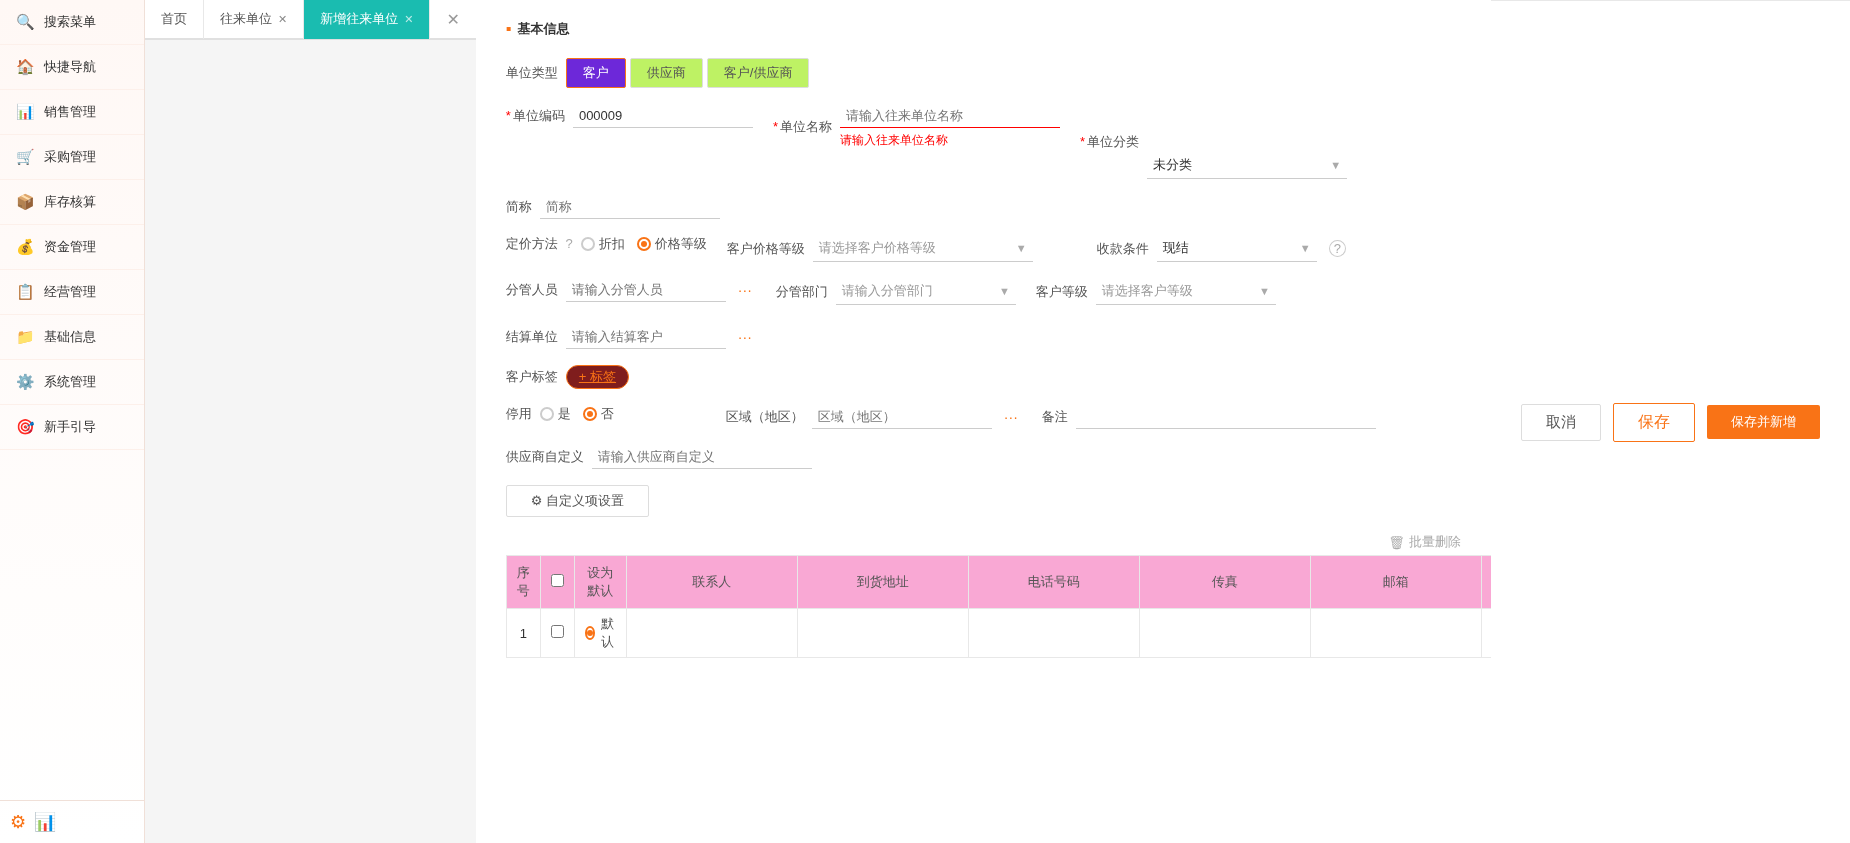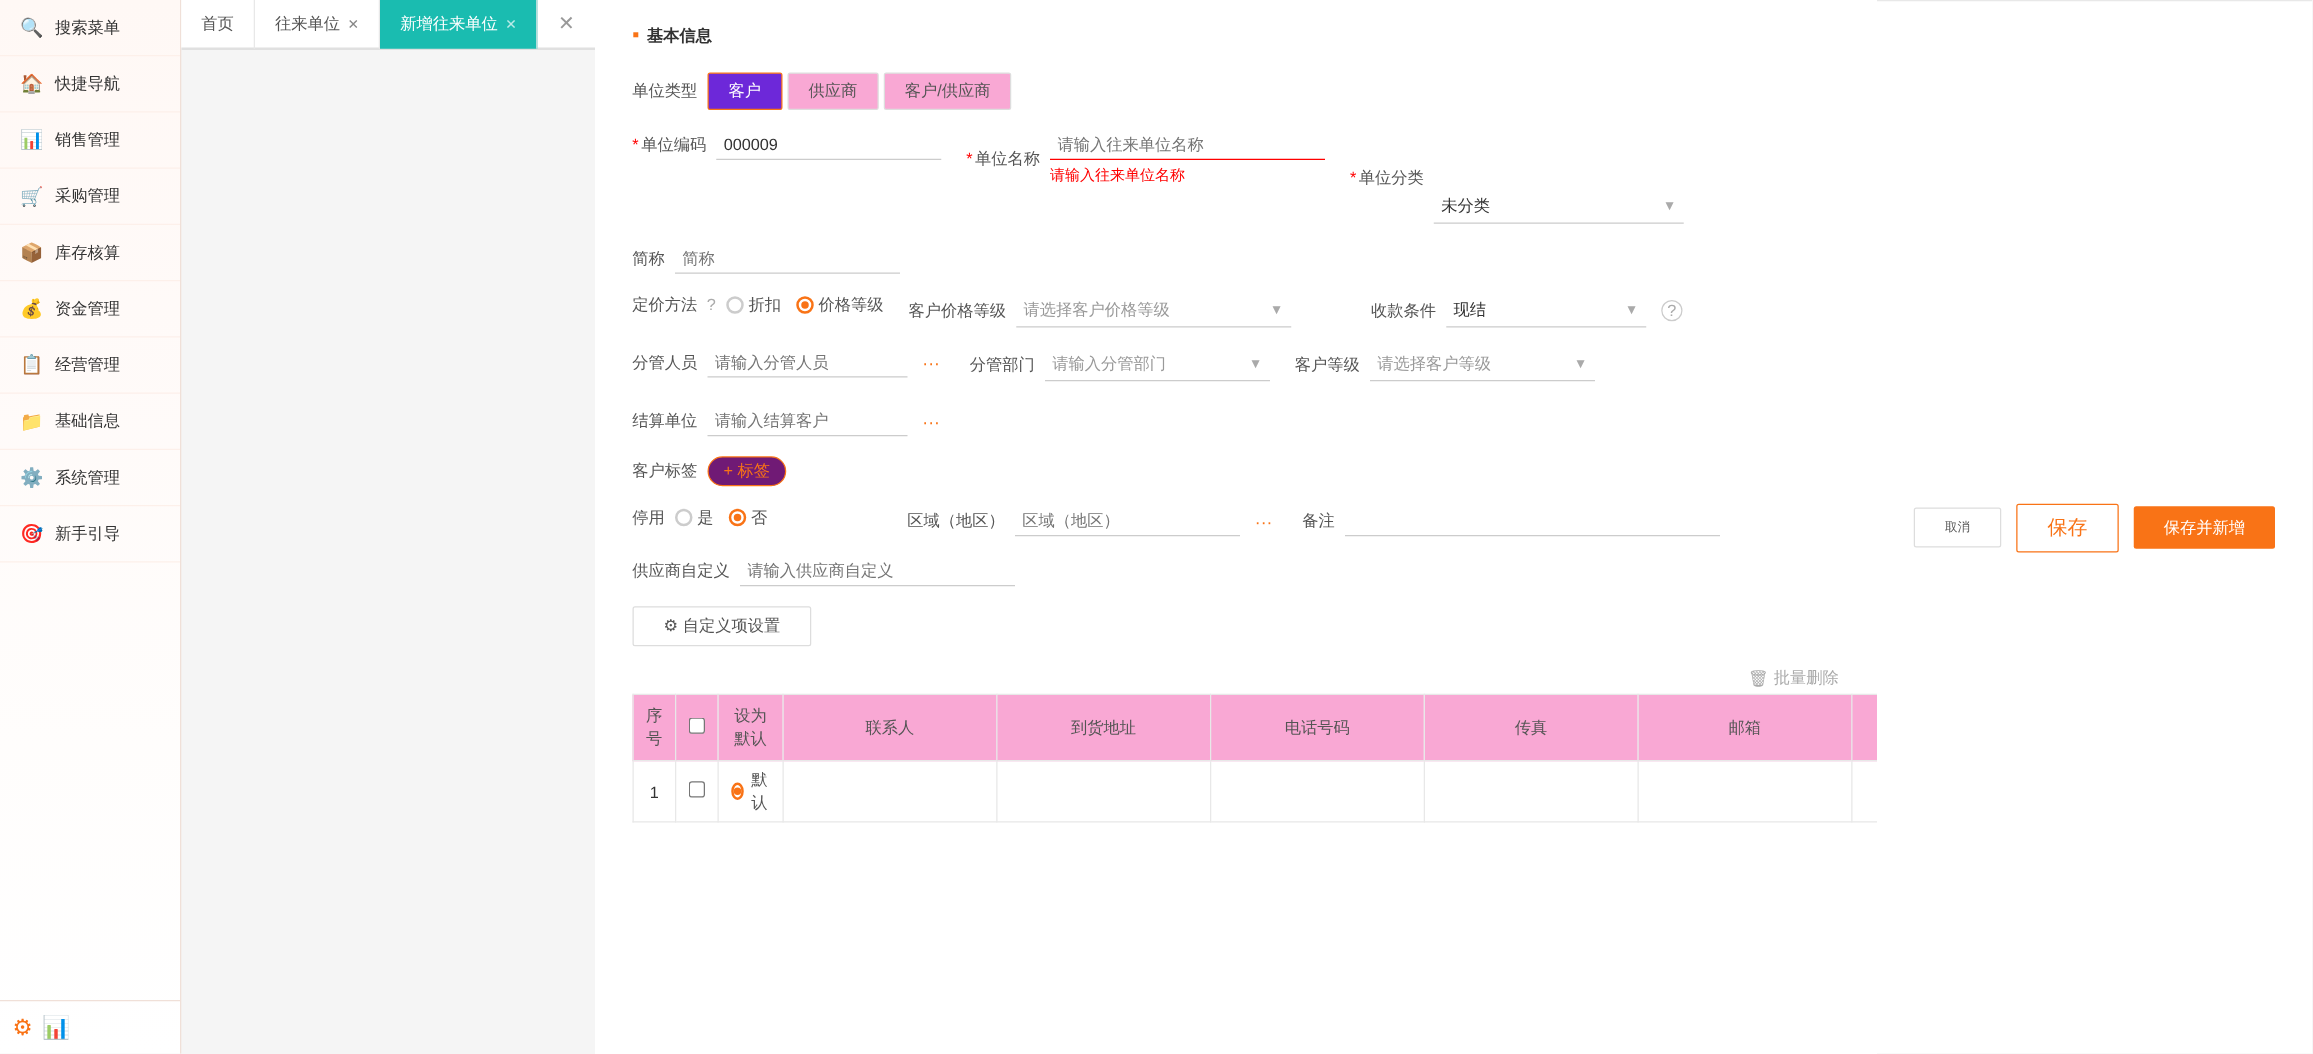--- a/index.html
+++ b/index.html
@@ -141,21 +141,21 @@
     .chevron { margin-left: auto; color: #aaa; font-size: 11px; }
 
     
     .btn-group { display: flex; gap: 4px; }
     .btn-type {
       padding: 5px 16px;
       border: 1px solid #ddd;
       cursor: pointer;
       font-size: 13px;
       border-radius: 2px;
-      background: #f9a8d4;
+      background: #bef264;
       color: #555;
     }
     .btn-type.active {
       background: #6d28d9;
       color: #fff;
       border-color: #f97316;
     }
 
     
     .radio-group { display: flex; align-items: center; gap: 12px; }
@@ -170,22 +170,22 @@
     .radio-circle.checked::after { content: ''; width: 6px; height: 6px; background: #f97316; border-radius: 50%; }
 
     
     .tag-btn {
       border: 1px solid #f97316;
       color: #f97316;
       border-radius: 20px;
       padding: 2px 12px;
       font-size: 13px;
       cursor: pointer;
-      background: #701a75;
-      display: flex; align-items: center; gap: 4px;
+      background: #7f1d1d;
+      display: flex; align-items: center; gap: 4px; text-decoration: underline;
     }
 
     
     .ellipsis-btn { color: #f97316; cursor: pointer; padding: 0 4px; font-size: 14px; }
 
     
     .help-icon { color: #aaa; font-size: 13px; cursor: pointer; }
 
     
     .table-container { margin-top: 16px; }
@@ -244,21 +244,21 @@
       gap: 12px;
       align-items: center;
     }
     .btn-cancel {
       padding: 8px 24px;
       border: 1px solid #ddd;
       background: #fff;
       color: #555;
       cursor: pointer;
       border-radius: 2px;
-      font-size: 10px;
+      font-size: 15px;
     }
     .btn-save {
       padding: 8px 24px;
       border: 1px solid #f97316;
       background: #fff;
       color: #f97316;
       cursor: pointer;
       border-radius: 2px;
       font-size: 16px;
     }

